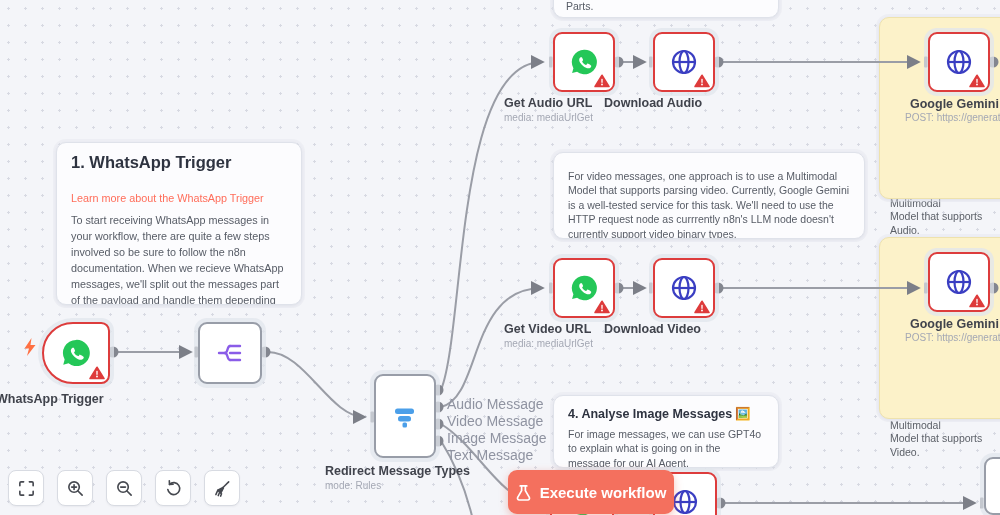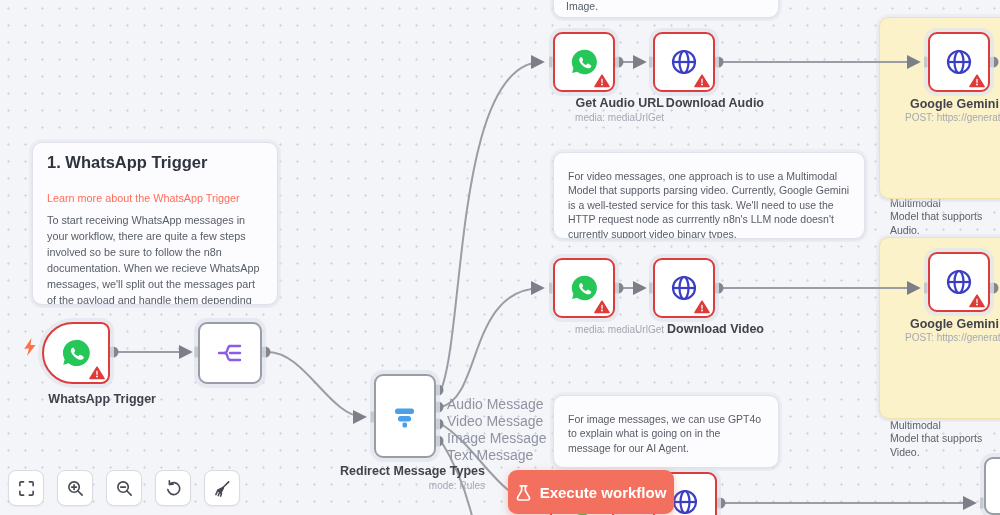--- a/index.html
+++ b/index.html
@@ -27,21 +27,21 @@
   
   .node{
     position:absolute;width:62px;height:60px;background:#fff;
     border:2px solid #989da8;border-radius:9px;
     box-shadow:0 0 0 4px rgba(226,229,236,.75);
     display:flex;align-items:center;justify-content:center;
   }
   .node.err{border-color:#dd3c3c;}
   .node.trigger{width:68px;height:62px;border-radius:32px 9px 9px 32px;}
   .warn{position:absolute;right:3px;bottom:2px;line-height:0;}
-  .nlabel{position:absolute;width:160px;text-align:right;pointer-events:none;}
+  .nlabel{position:absolute;width:160px;text-align:left;pointer-events:none;}
   .nl-main{font-size:12.5px;font-weight:600;color:#40434c;white-space:nowrap;}
   .nl-sub{font-size:10px;color:#a4a8b4;margin-top:2px;white-space:nowrap;}
   .glabel{position:absolute;text-align:left;pointer-events:none;white-space:nowrap;}
   .odlabel{position:absolute;font-size:14px;color:#8f93a1;white-space:nowrap;margin-top:12px;}
   
   #edges{position:absolute;left:0;top:0;z-index:2;}
   .note{z-index:1;}
   .node{z-index:3;}
   .nlabel,.glabel,.odlabel{z-index:3;}
   
@@ -59,34 +59,35 @@
     box-shadow:0 1px 2px rgba(60,70,90,.06);
   }
   .bolt{position:absolute;z-index:3;}
 </style>
 </head>
 <body>
 
 <div id="canvas">
 
   <div class="note" style="left:553px;top:-62px;width:226px;height:80px;">
-    <div class="note-body-sm" style="position:absolute;left:12px;bottom:4px;margin:0;">Image.</div>
-  </div>
-
-  <div class="note" style="left:32px;top:142px;width:246px;height:163px;">
+    <div class="note-body-sm" style="position:absolute;left:12px;bottom:4px;margin:0;">Parts.</div>
+  </div>
+
+  <div class="note" style="left:56px;top:142px;width:246px;height:163px;">
     <div class="note-title-lg">1. WhatsApp Trigger</div>
     <div class="note-link">Learn more about the WhatsApp Trigger</div>
     <div class="note-body">To start receiving WhatsApp messages in your workflow, there are quite a few steps involved so be sure to follow the n8n documentation. When we recieve WhatsApp messages, we'll split out the messages part of the payload and handle them depending on the message type using the Switch node.</div>
   </div>
 
   <div class="note" style="left:553px;top:152px;width:312px;height:87px;">
     <div class="note-body-sm">For video messages, one approach is to use a Multimodal Model that supports parsing video. Currently, Google Gemini is a well-tested service for this task. We'll need to use the HTTP request node as currrently n8n's LLM node doesn't currently support video binary types.</div>
   </div>
 
   <div class="note" style="left:553px;top:395px;width:226px;height:73px;">
+    <div class="note-title-sm">4. Analyse Image Messages 🖼️</div>
     <div class="note-body-sm">For image messages, we can use GPT4o to explain what is going on in the message for our AI Agent.</div>
   </div>
 
   <div class="note ynote" style="left:879px;top:17px;width:262px;height:182px;"></div>
   <div class="g-head" style="left:890px;top:138px;">📕 Google Gemini Required</div>
   <div class="g-body" style="left:890px;top:156px;">Not using Gemini? Feel free to
 swap this out for any Multimodal
 Model that supports Audio.</div>
 
   <div class="note ynote" style="left:879px;top:237px;width:262px;height:182px;"></div>
@@ -293,20 +294,21 @@
     <div class="nl-sub">mode: Rules</div>
   </div>
   <div class="nlabel" style="left:504px;top:96px;">
     <div class="nl-main">Get Audio URL</div>
     <div class="nl-sub">media: mediaUrlGet</div>
   </div>
   <div class="nlabel" style="left:604px;top:96px;">
     <div class="nl-main">Download Audio</div>
   </div>
   <div class="nlabel" style="left:504px;top:322px;">
+    <div class="nl-main">Get Video URL</div>
     <div class="nl-sub">media: mediaUrlGet</div>
   </div>
   <div class="nlabel" style="left:604px;top:322px;">
     <div class="nl-main">Download Video</div>
   </div>
   <div class="glabel" style="left:910px;top:97px;">
     <div class="nl-main">Google Gemini Audio</div>
   </div>
   <div class="glabel" style="left:905px;top:112px;">
     <div class="nl-sub" style="margin:0;">POST: https://generativelanguage.googleapis.com</div>

